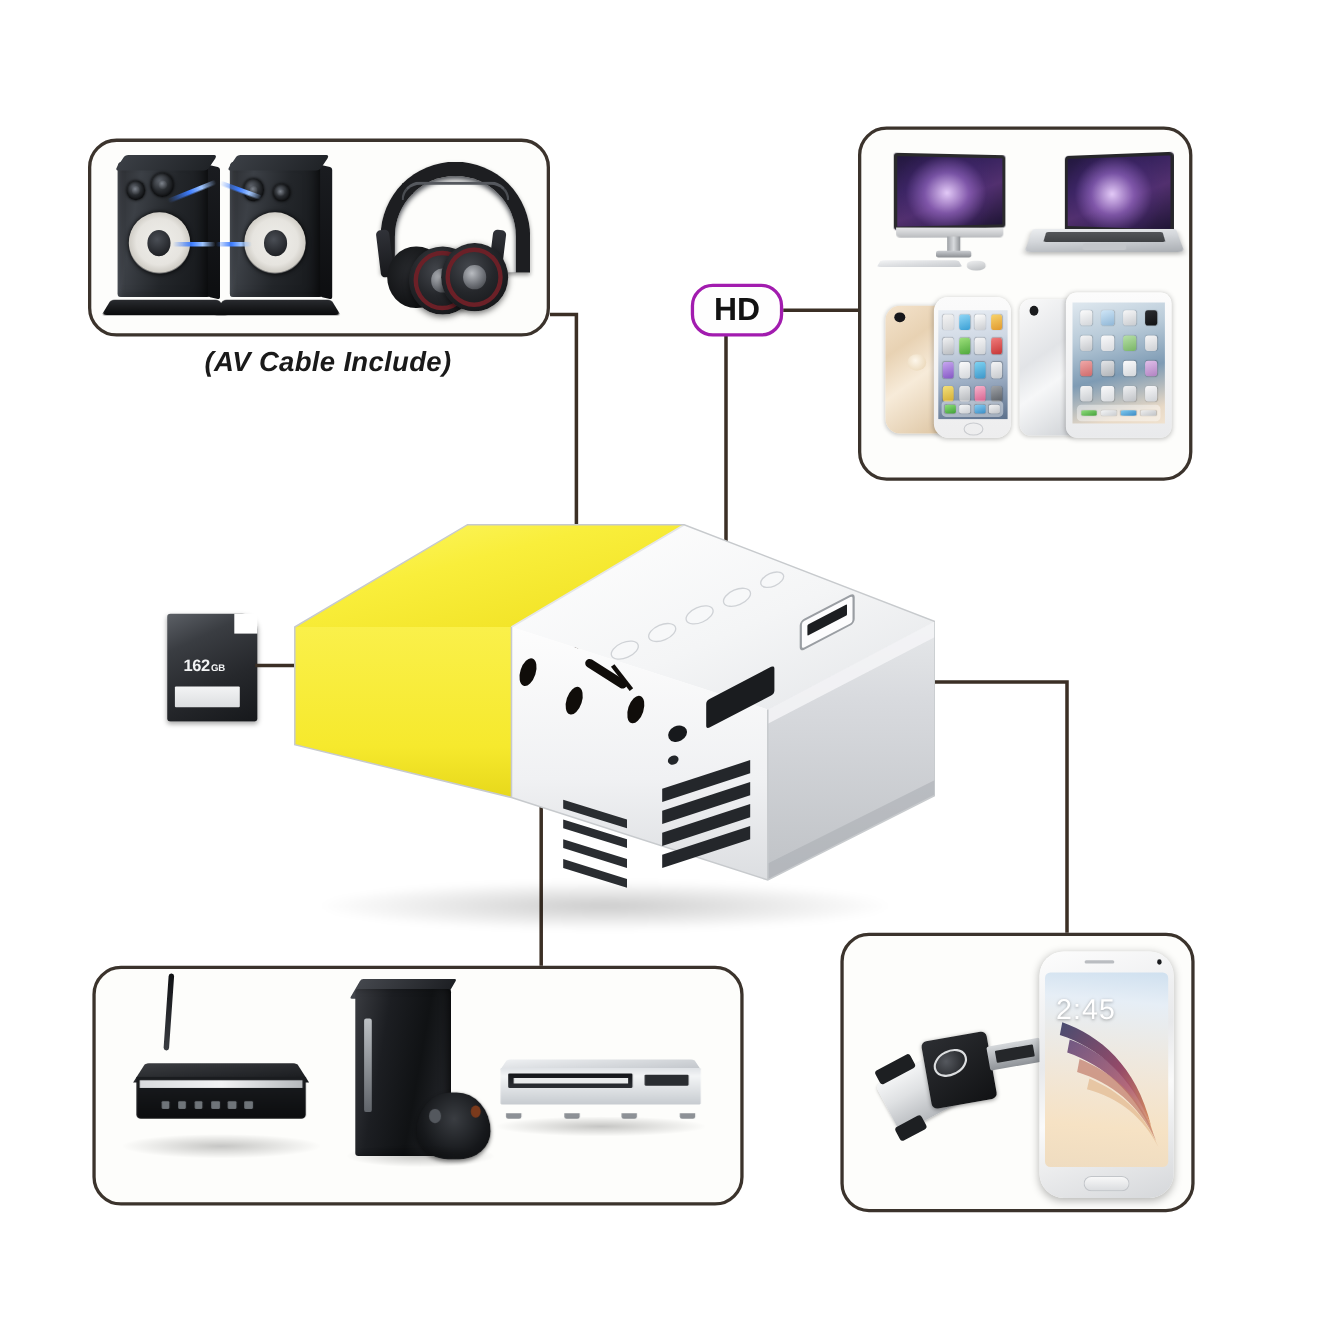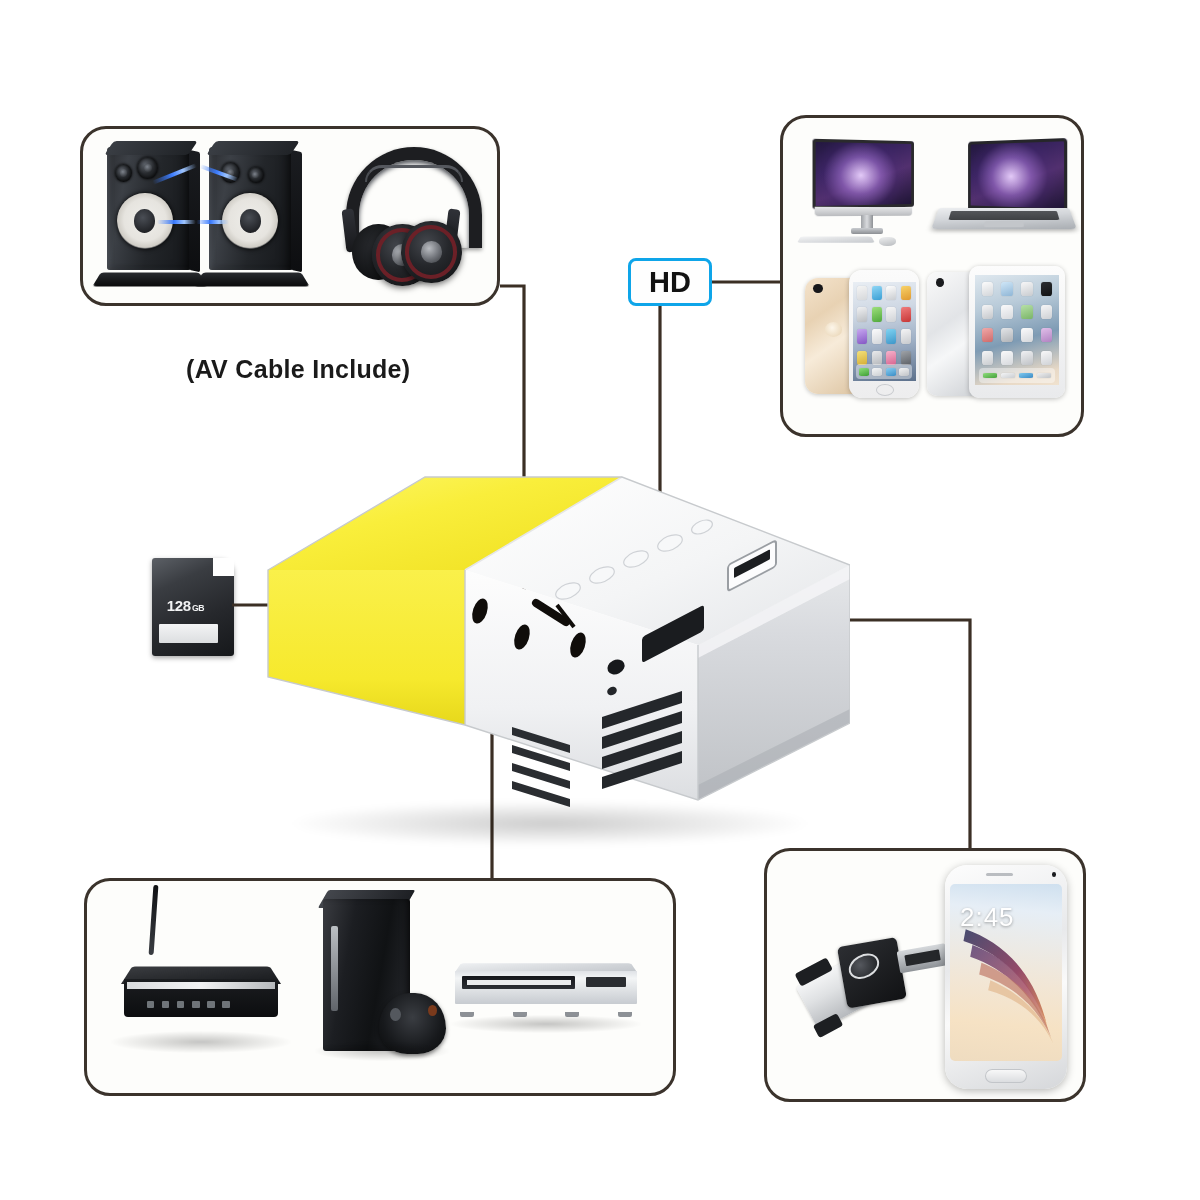--- a/index.html
+++ b/index.html
@@ -20,33 +20,33 @@
     background:#fdfdfb;
     border:3px solid #3b332c;
     border-radius:26px;
     box-sizing:border-box;
     z-index:4;
   }
   .panel-inner{position:absolute;inset:0;overflow:hidden;border-radius:30px;}
 
   .caption{
     position:absolute;
+    font-style:italic;
     font-weight:bold;
     color:#1a1a1a;
     white-space:nowrap;
     z-index:5;
     letter-spacing:.3px;
-    margin-top:40px;
   }
 
   
   .hd-badge{
     position:absolute;
-    border:3px solid #0ea5e9;
-    border-radius:8px;
+    border:3px solid #a21caf;
+    border-radius:20px;
     background:#fefefe;
     display:flex;align-items:center;justify-content:center;
     font-weight:bold;
     color:#121212;
     z-index:6;
     box-sizing:border-box;
   }
 
   
   .spk{position:absolute;bottom:14px;}
@@ -441,21 +441,21 @@
           </div>
         </div>
       </div>
     </div>
   </div>
 
   <div class="sd" style="left:152px;top:558px;width:82px;height:98px;">
     <div class="sd-body"></div>
     <div class="sd-notch"></div>
     <div class="sd-label" style="font-size:15px;">
-      <span>128</span><span class="gb">GB</span>
+      <span>162</span><span class="gb">GB</span>
     </div>
     <div class="sd-strip"></div>
   </div>
 
   <div class="projector" style="left:250px;top:455px;width:600px;height:380px;">
     <div class="pj-shadow"></div>
 
     <svg width="600" height="380" viewBox="0 0 600 380" style="position:absolute;left:0;top:0;">
       <defs>
         <linearGradient id="topYellow" x1="0" y1="0" x2="1" y2="1">

